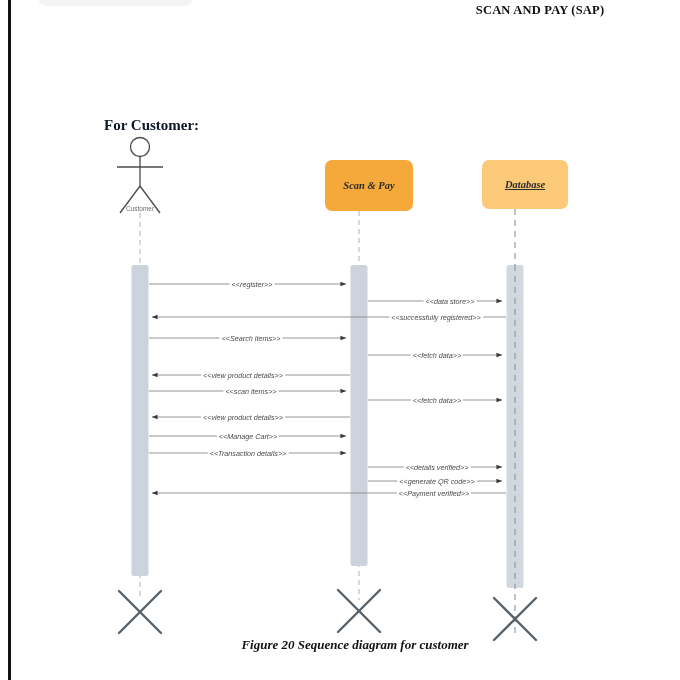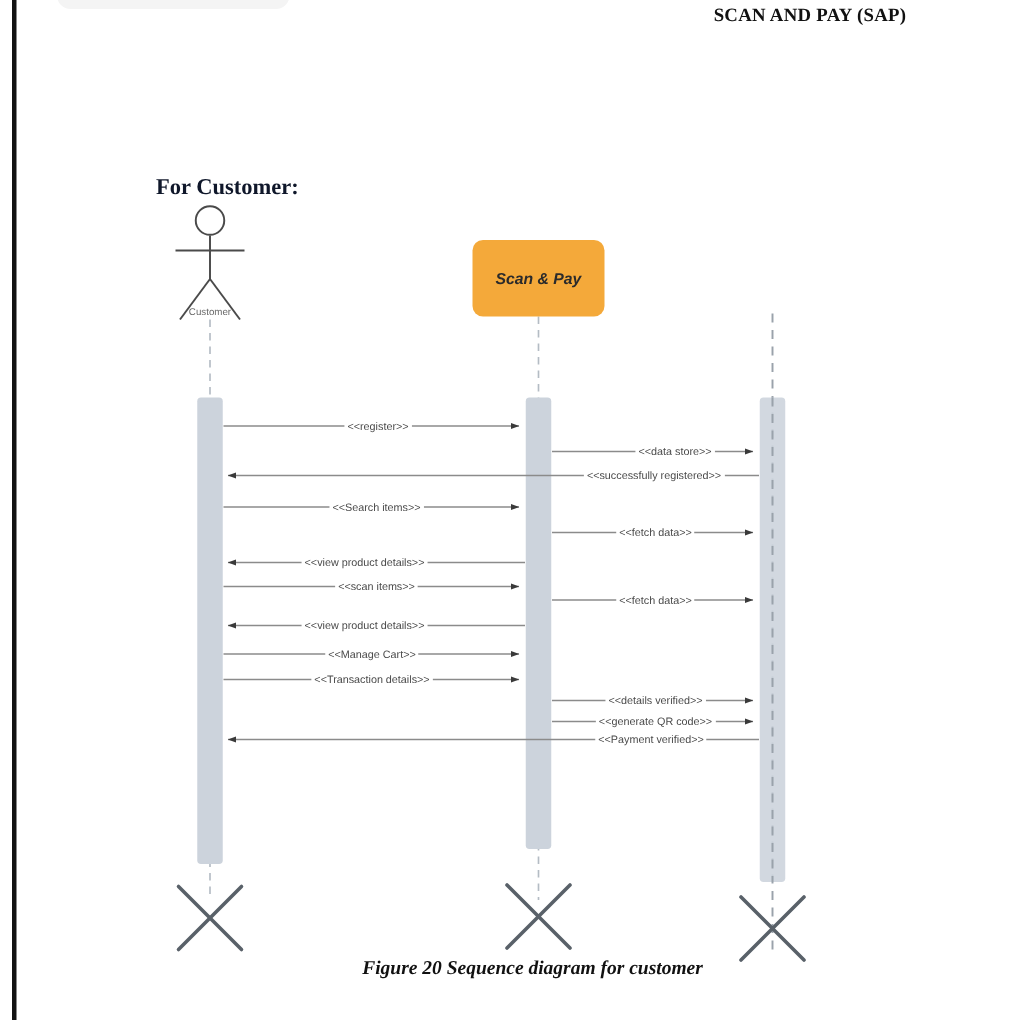--- a/index.html
+++ b/index.html
@@ -72,25 +72,26 @@
     color: #111111;
   }
 
   
   .pbox {
     position: absolute;
     border-radius: 7px;
     display: flex;
     align-items: center;
     justify-content: center;
-    font-family: Liberation Sans, sans-serif;
+    font-family: Liberation Serif, serif;
     font-style: italic;
     font-weight: bold;
     font-size: 10.5px;
     color: #2b2b2b;
+    margin-left: 10px;
   }
   .pbox.sap {
     left: 315px; top: 160px;
     width: 88px; height: 51px;
     background: #f4a93a;
   }
   .pbox.db {
     left: 472px; top: 160px;
     width: 86px; height: 49px;
     background: #fbc978;
@@ -109,20 +110,21 @@
 
   svg.layer {
     position: absolute;
     left: 0; top: 0;
     width: 680px; height: 680px;
   }
 
   .msg-label {
     position: absolute;
     font-family: "Liberation Sans", sans-serif;
+    font-style: italic;
     font-size: 7.2px;
     color: #4a4a4a;
     background: #ffffff;
     padding: 0 2px;
     white-space: nowrap;
     transform: translate(-50%, -50%);
   }
 </style>
 </head>
 <body>
@@ -198,20 +200,23 @@
       <g>
         <line x1="494" y1="598" x2="536" y2="640"></line>
         <line x1="536" y1="598" x2="494" y2="640"></line>
       </g>
     </g>
   </svg>
 
   <div class="pbox sap">
     <span class="lbl">Scan &amp; Pay</span>
   </div>
+  <div class="pbox db">
+    <span class="lbl">Database</span>
+  </div>
 
   <div class="actor-label">Customer</div>
 
   <div class="msg-label" style="left:252px; top:284px;">&lt;&lt;register&gt;&gt;</div>
   <div class="msg-label" style="left:450px; top:301px;">&lt;&lt;data store&gt;&gt;</div>
   <div class="msg-label" style="left:436px; top:317px;text-align:center;">&lt;&lt;successfully registered&gt;&gt;</div>
   <div class="msg-label" style="left:251px; top:338px;">&lt;&lt;Search items&gt;&gt;</div>
   <div class="msg-label" style="left:437px; top:355px;">&lt;&lt;fetch data&gt;&gt;</div>
   <div class="msg-label" style="left:243px; top:375px;">&lt;&lt;view product details&gt;&gt;</div>
   <div class="msg-label" style="left:251px; top:391px;">&lt;&lt;scan items&gt;&gt;</div>

